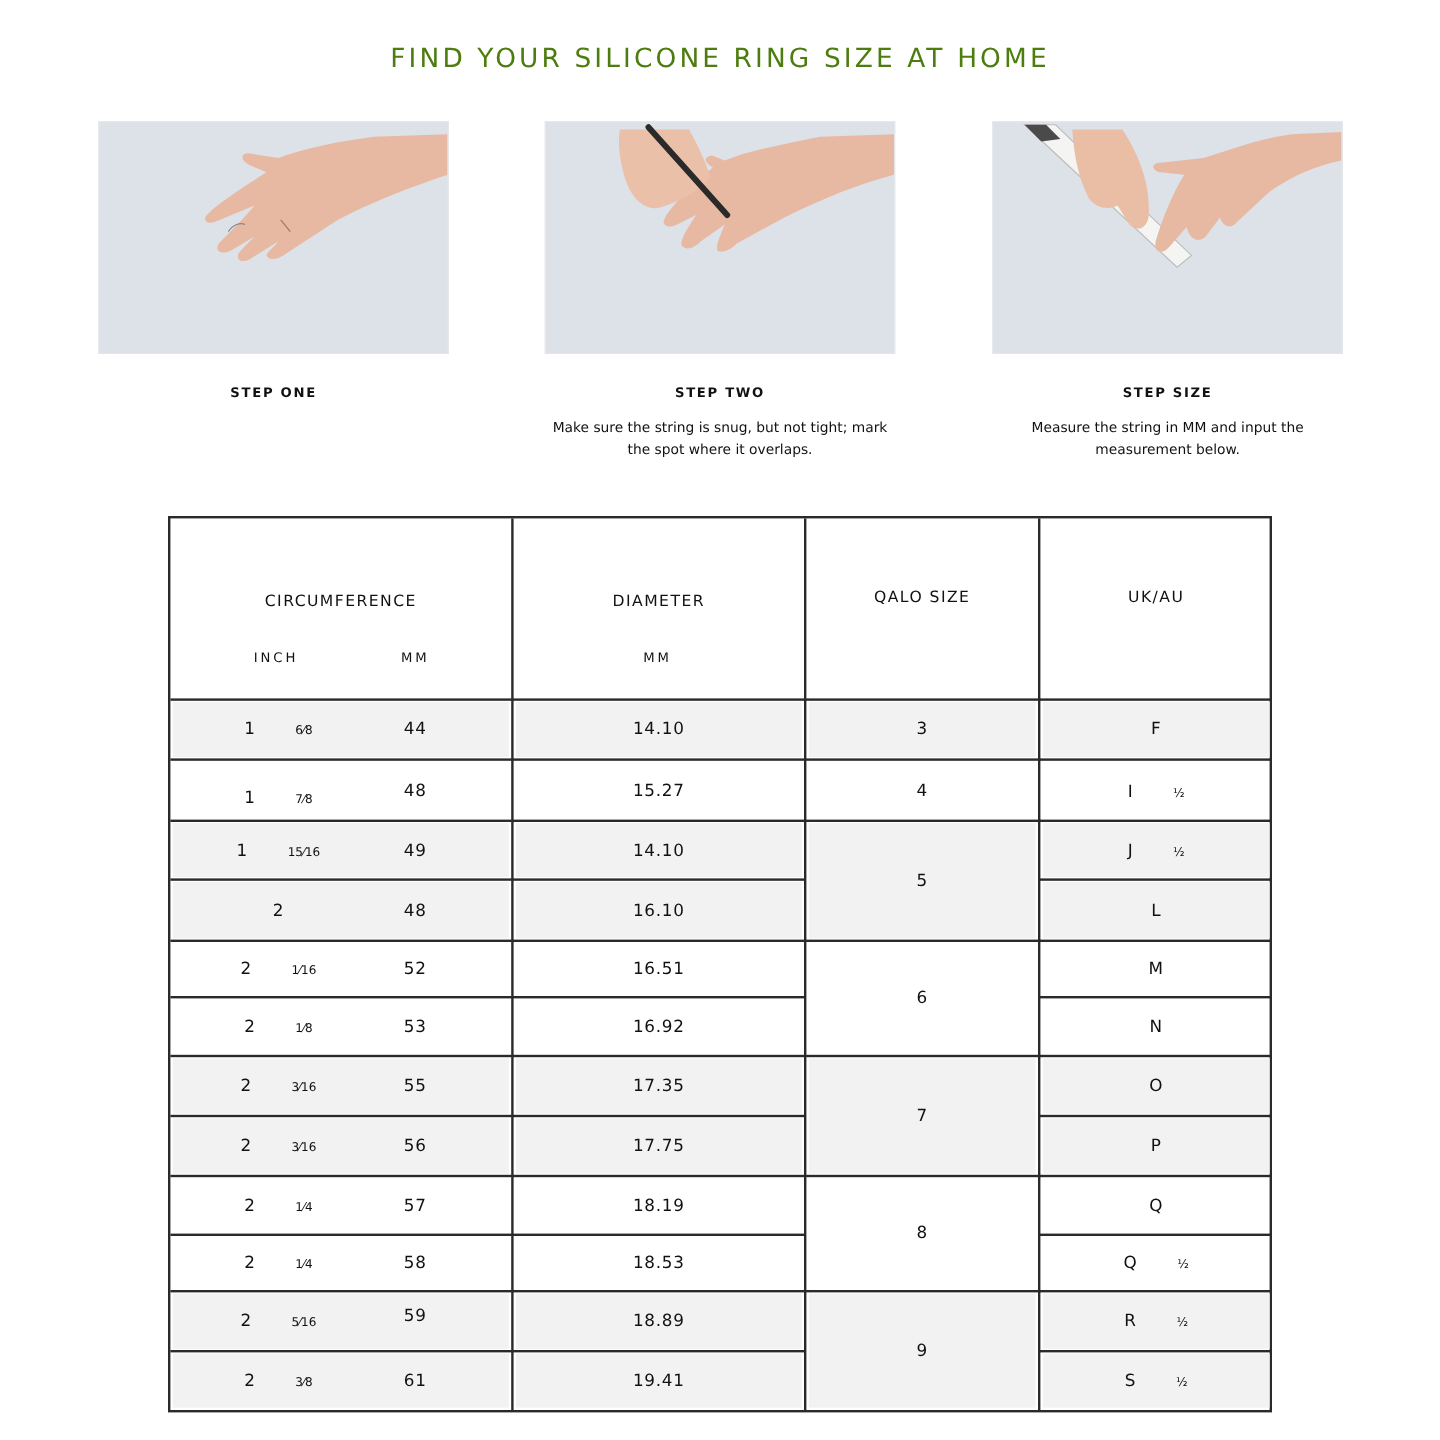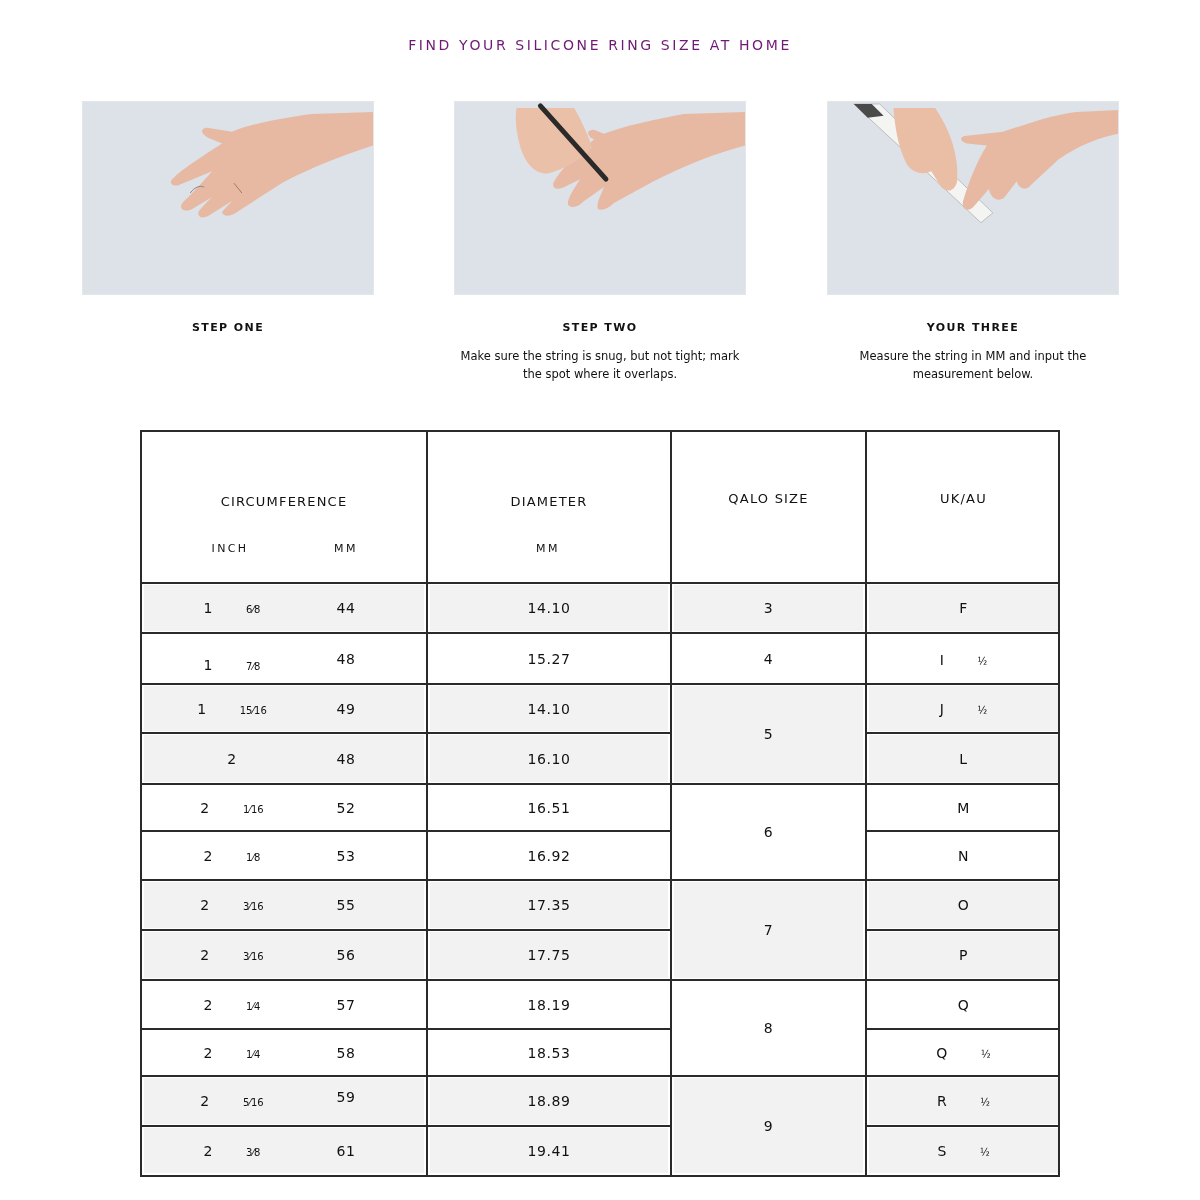--- a/index.html
+++ b/index.html
@@ -1,22 +1,22 @@
 <!DOCTYPE html>
 <html><head>
 <meta charset="utf-8">
 <style>
   * { box-sizing: border-box; margin: 0; padding: 0; }
   html, body { width: 1200px; height: 1200px; background: #ffffff; overflow: hidden; }
   body { position: relative; font-family: "DejaVu Sans", sans-serif; color: #111; }
 
   .page-title {
     position: absolute; top: 37px; left: 0; width: 1200px;
-    text-align: center; font-size: 14px; letter-spacing: 2.6px; font-weight: normal;
-    color: #701a75;
+    text-align: center; font-size: 22px; letter-spacing: 2.6px; font-weight: normal;
+    color: #4d7c0f;
   }
 
   .step { position: absolute; top: 101px; width: 292px; text-align: center; }
   .step-photo {
     width: 292px; height: 194px; background: #dfe2e8; position: relative; overflow: hidden;
     border: 1px solid #e4e6ea;
   }
   .step-photo svg { position: absolute; left: 0; top: 0; width: 100%; height: 100%; }
   .step-label {
     margin-top: 26px; font-size: 11px; letter-spacing: 1.4px; font-weight: bold; color: #111;
@@ -79,21 +79,21 @@
 <div class="step" style="left:827px;">
   <div class="step-photo">
     <svg viewBox="0 0 292 194" preserveAspectRatio="none">
       <rect width="292" height="194" fill="#dde1e8"></rect>
       <polygon points="26,2 52,2 166,112 154,122" fill="#f4f4f2" stroke="#bdbdbd" stroke-width="1"></polygon>
       <polygon points="26,2 44,2 56,14 40,16" fill="#4a4a4a"></polygon>
       <path d="M66 6 L108 6 C124 30 132 56 130 80 C128 90 120 92 114 86 L104 70 C96 74 86 72 80 64 C74 52 68 36 66 6 Z" fill="#e9bea5"></path>
       <path d="M292 8 L250 10 C220 14 196 24 176 30 L140 34 C132 34 132 40 140 42 L160 44 C150 60 142 80 136 100 C134 110 142 112 148 104 L162 88 C164 98 172 102 178 96 L190 80 C192 88 200 90 204 84 L232 58 C252 44 272 36 292 32 Z" fill="#e7b9a2"></path>
     </svg>
   </div>
-  <div class="step-label">YOUR THREE</div>
+  <div class="step-label">STEP SIZE</div>
   <div class="step-desc">Measure the string in MM and input the measurement below.</div>
 </div>
 
 <div class="size-table">
 
   <div class="vline" style="left:284px;"></div>
   <div class="vline" style="left:528px;"></div>
   <div class="vline" style="left:723px;"></div>
 
   <div class="th" style="left:0; width:284px; top:62px;">CIRCUMFERENCE</div>

